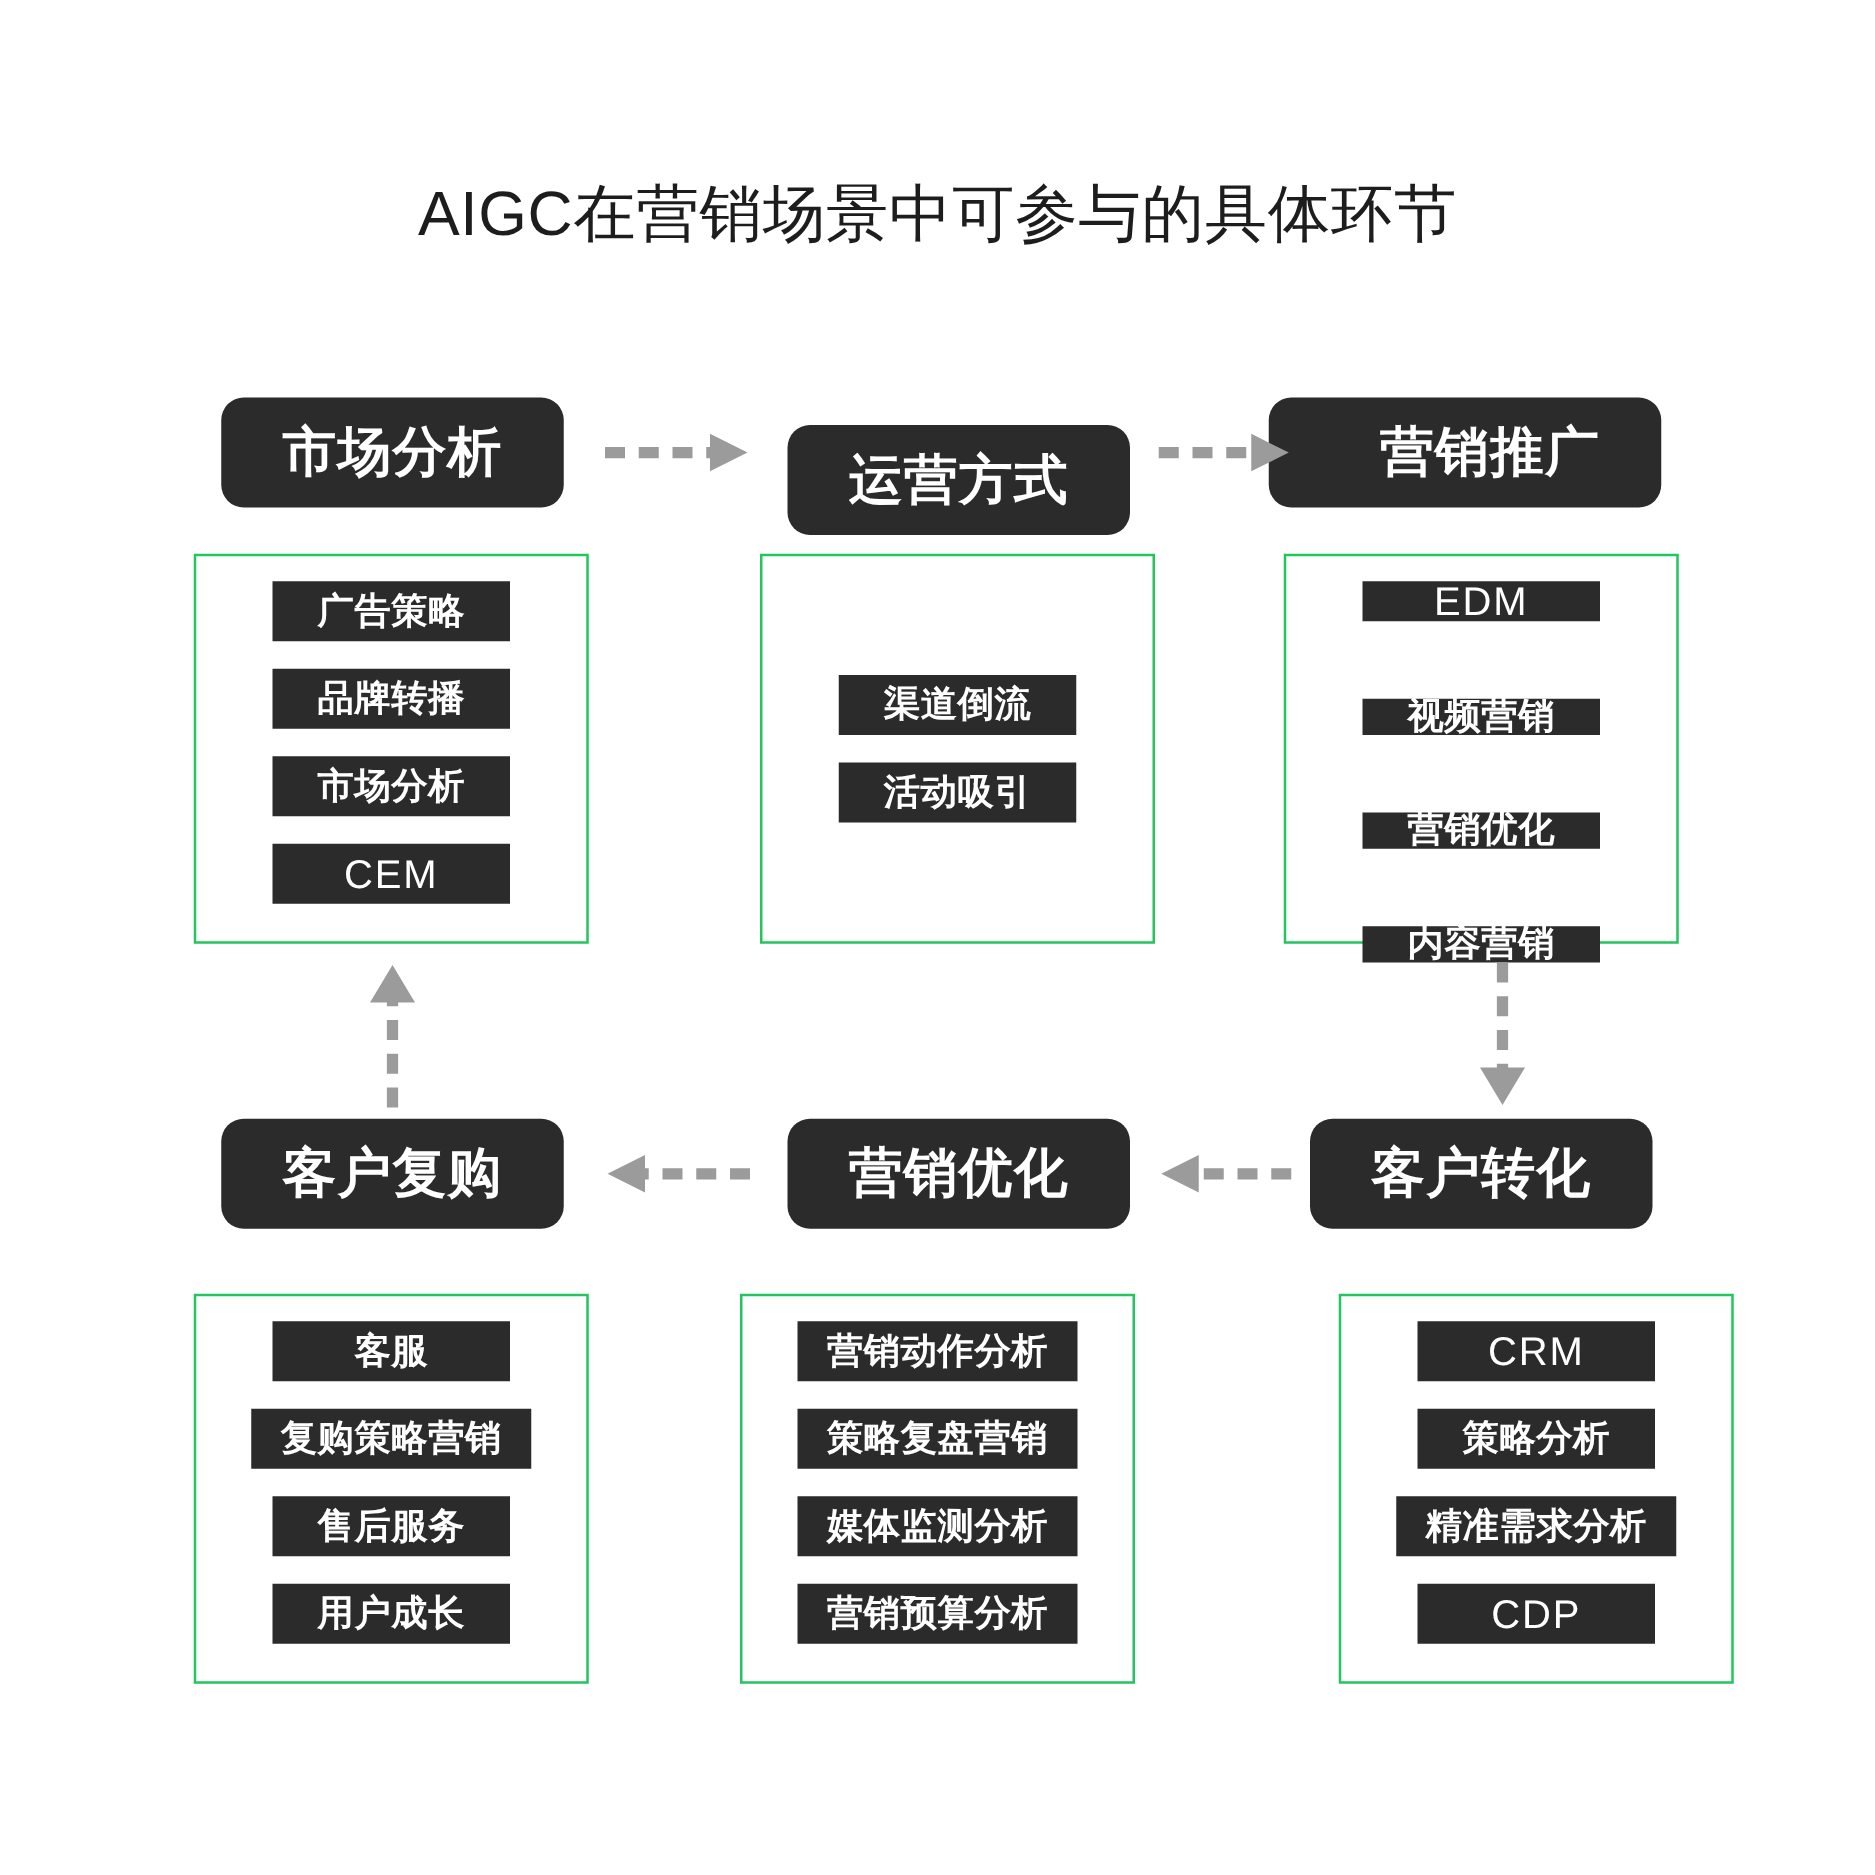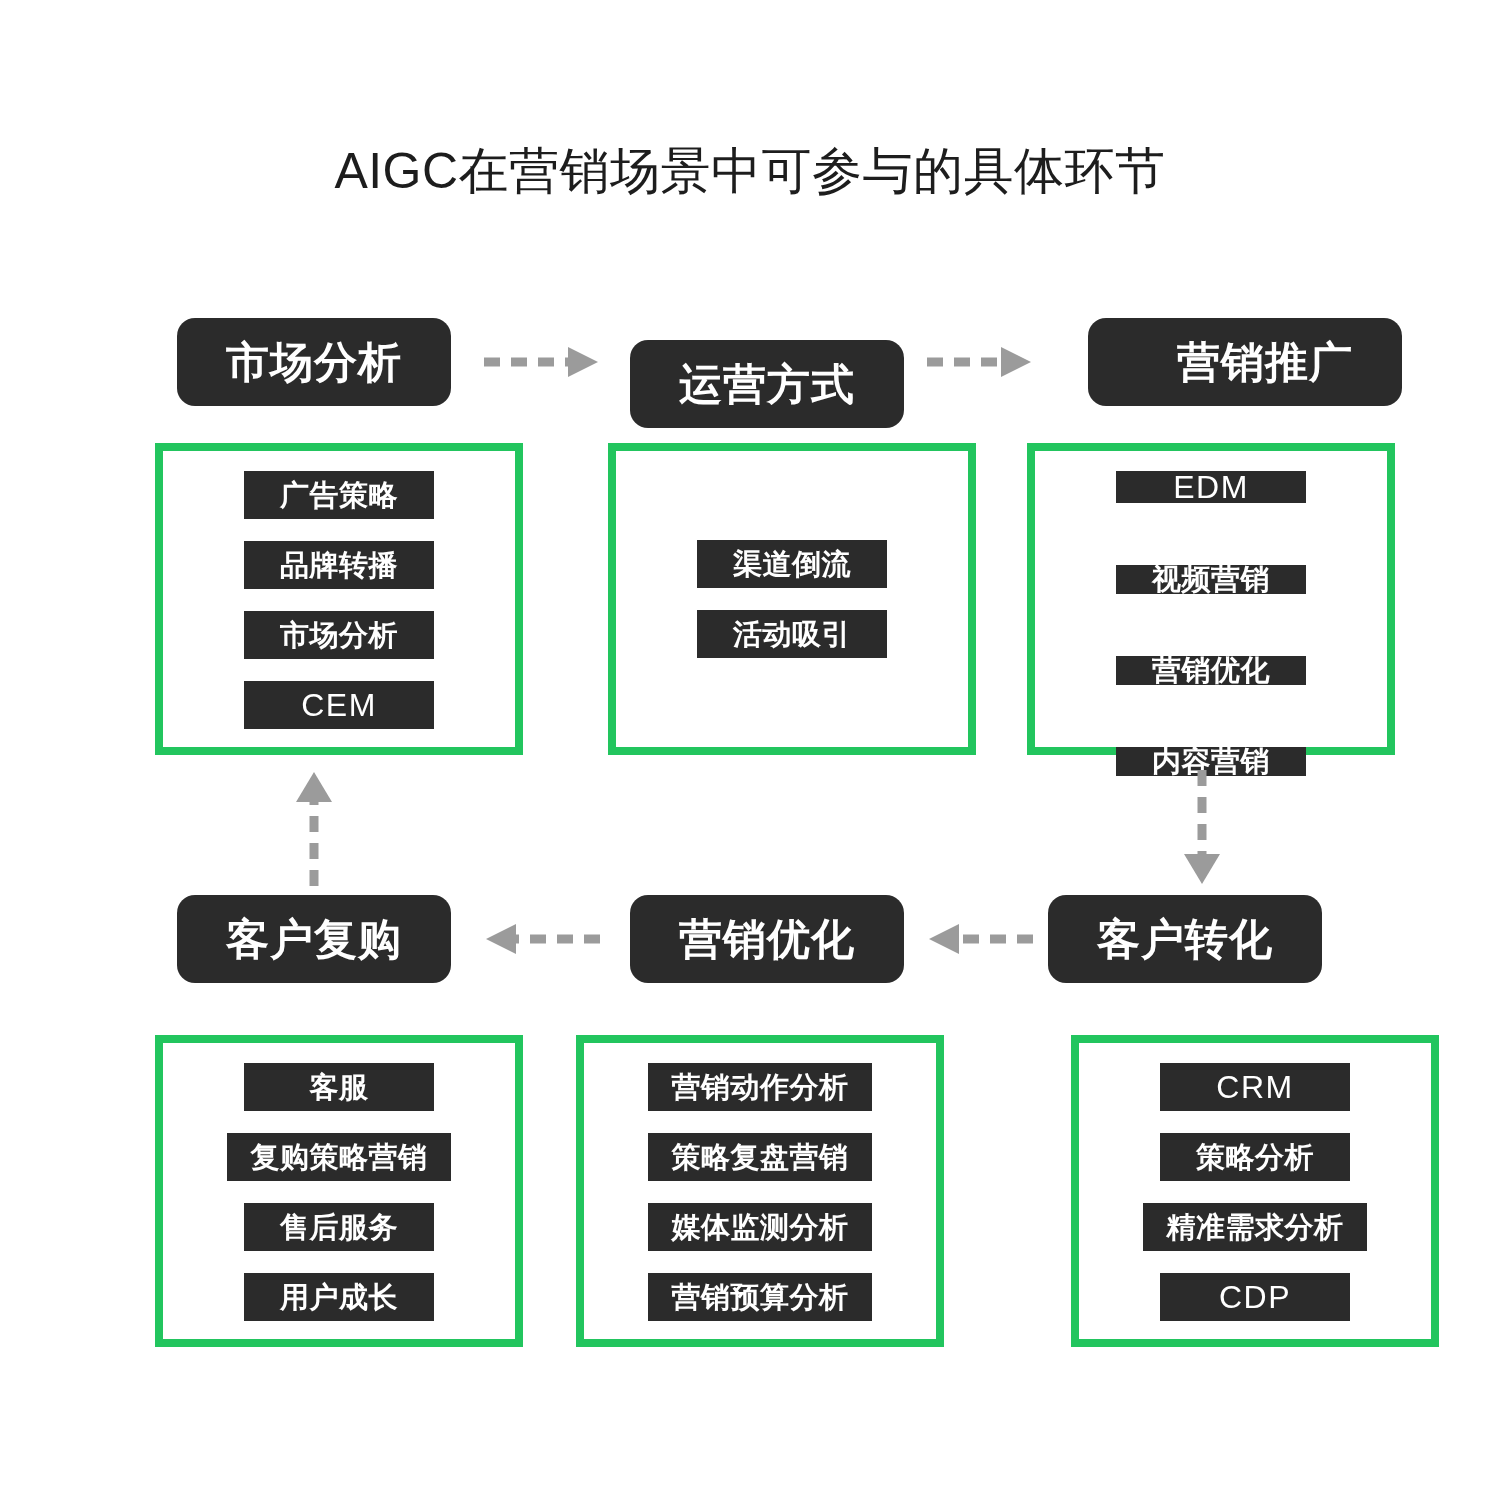--- a/index.html
+++ b/index.html
@@ -52,23 +52,23 @@
     font-size: 43px;
     font-weight: bold;
     letter-spacing: 1px;
     white-space: nowrap;
     line-height: 1;
   }
 
   
   .group-box {
     position: absolute;
-    width: 368px;
+    width: 316px;
     height: 312px;
-    border: 8px solid #22c55e;
+    border: 2px solid #22c55e;
     background: #ffffff;
     box-sizing: border-box;
     display: flex;
     flex-direction: column;
     align-items: center;
     justify-content: flex-start;
     padding-top: 20px;
   }
   .group-box.centered {
     justify-content: center;
@@ -117,21 +117,21 @@
   <div class="title">AIGC在营销场景中可参与的具体环节</div>
 
   <div class="stage-header" style="left:177px; top:318px;">
     <span class="stage-header-label">市场分析</span>
   </div>
 
   <div class="stage-header" style="left:630px; top:318px;margin-top:22px;">
     <span class="stage-header-label">运营方式</span>
   </div>
 
-  <div class="stage-header" style="left:1088px; top:318px;padding-left:40px;">
+  <div class="stage-header" style="left:1015px; top:318px;padding-left:40px;">
     <span class="stage-header-label">营销推广</span>
   </div>
 
   <div class="arrow" style="left:482px; top:345px;">
     <svg width="120" height="34" viewBox="0 0 120 34">
       <line x1="2" y1="17" x2="88" y2="17" stroke="#9b9b9b" stroke-width="9" stroke-dasharray="16,11"></line>
       <polygon points="86,2 116,17 86,32" fill="#9b9b9b"></polygon>
     </svg>
   </div>
 
@@ -229,21 +229,21 @@
       <span class="chip-label">复购策略营销</span>
     </div>
     <div class="item-chip">
       <span class="chip-label">售后服务</span>
     </div>
     <div class="item-chip">
       <span class="chip-label">用户成长</span>
     </div>
   </div>
 
-  <div class="group-box" style="left:576px; top:1035px;">
+  <div class="group-box" style="left:592px; top:1035px;">
     <div class="item-chip wide">
       <span class="chip-label">营销动作分析</span>
     </div>
     <div class="item-chip wide">
       <span class="chip-label">策略复盘营销</span>
     </div>
     <div class="item-chip wide">
       <span class="chip-label">媒体监测分析</span>
     </div>
     <div class="item-chip wide">

